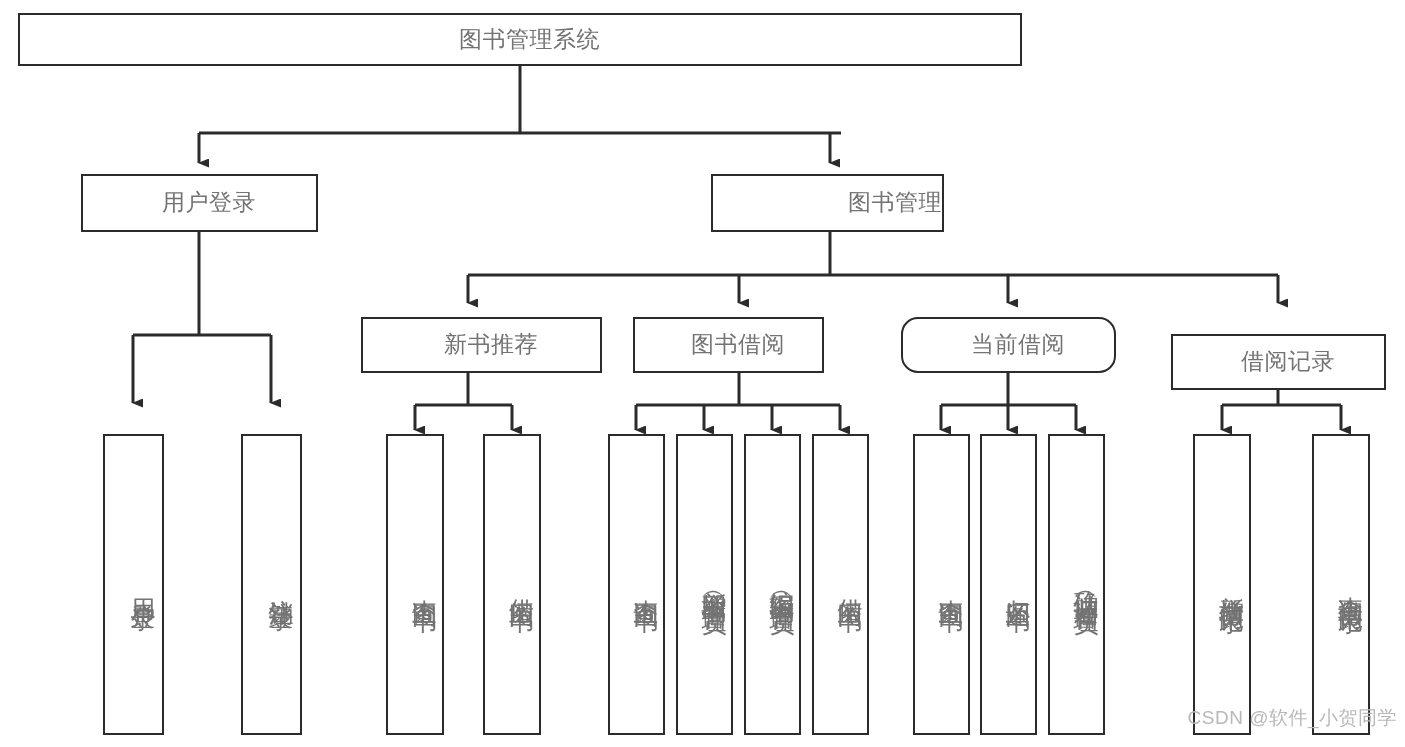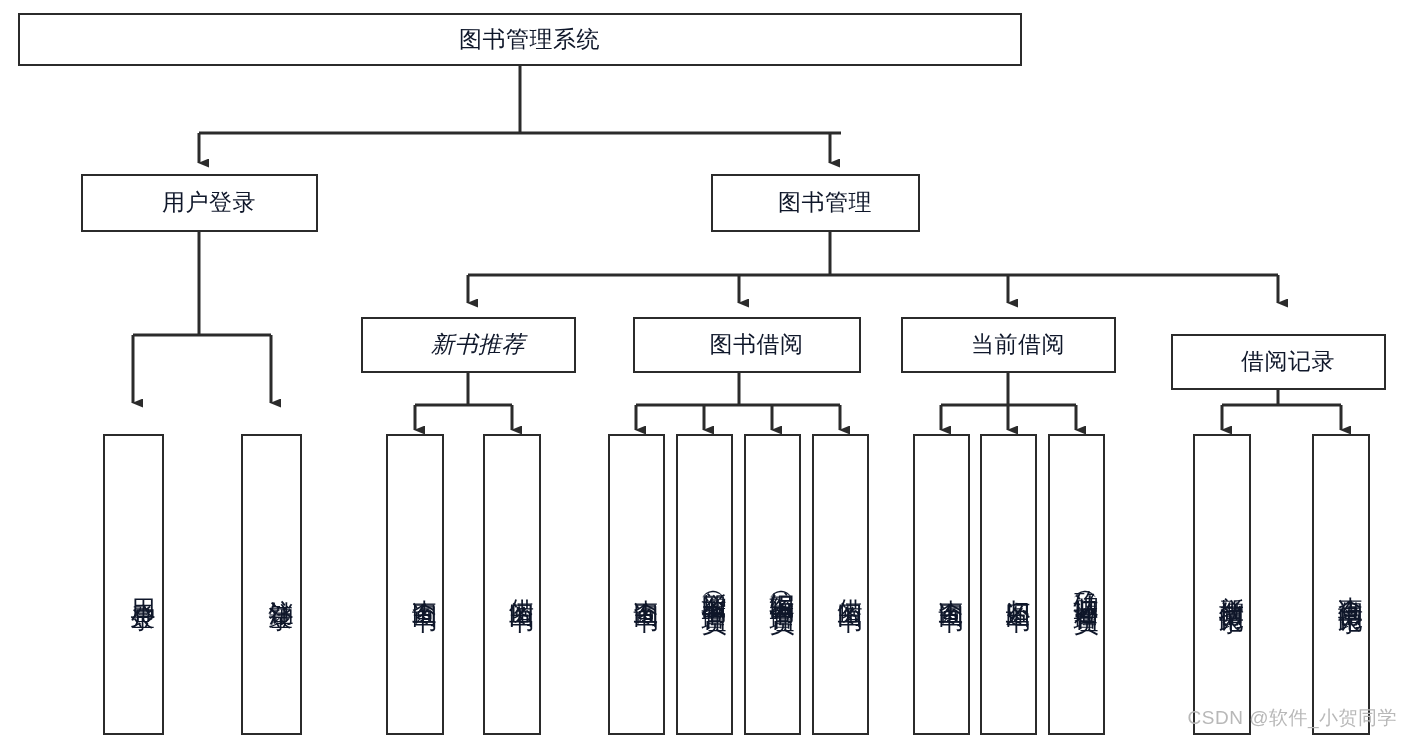--- a/index.html
+++ b/index.html
@@ -26,21 +26,21 @@
     pointer-events: none;
   }
   .node {
     position: absolute;
     box-sizing: border-box;
     border: 2px solid #2b2b2b;
     background: #ffffff;
     display: flex;
     align-items: center;
     justify-content: center;
-    color: #0f172a;
+    color: #737373;
     padding-left: 19px;
   }
   .node .label {
     text-align: center;
     line-height: 1.18;
     letter-spacing: 0.5px;
   }
   .node.horiz .label {
     writing-mode: horizontal-tb;
     font-size: 23px;
@@ -123,31 +123,31 @@
     </g>
   </svg>
 
   <div class="node horiz" style="left:18px; top:13px; width:1004px; height:53px;">
     <span class="label">图书管理系统</span>
   </div>
 
   <div class="node horiz" style="left:81px; top:174px; width:237px; height:58px;">
     <span class="label">用户登录</span>
   </div>
-  <div class="node horiz" style="left:711px; top:174px; width:209px; height:58px;">
+  <div class="node horiz" style="left:711px; top:174px; width:233px; height:58px;justify-content:flex-end;">
     <span class="label">图书管理</span>
   </div>
 
-  <div class="node horiz" style="left:361px; top:317px; width:215px; height:56px;font-style:italic;">
+  <div class="node horiz" style="left:361px; top:317px; width:241px; height:56px;">
     <span class="label">新书推荐</span>
   </div>
-  <div class="node horiz" style="left:633px; top:317px; width:228px; height:56px;">
+  <div class="node horiz" style="left:633px; top:317px; width:191px; height:56px;">
     <span class="label">图书借阅</span>
   </div>
-  <div class="node horiz" style="left:901px; top:317px; width:215px; height:56px;">
+  <div class="node horiz" style="left:901px; top:317px; width:215px; height:56px;border-radius:17px;">
     <span class="label">当前借阅</span>
   </div>
   <div class="node horiz" style="left:1171px; top:317px; width:215px; height:56px;margin-top:17px;">
     <span class="label">借阅记录</span>
   </div>
 
   <div class="node vert" style="left:103px; top:434px; width:61px; height:301px;">
     <span class="label">用户登录</span>
   </div>
   <div class="node vert" style="left:241px; top:434px; width:61px; height:301px;">

